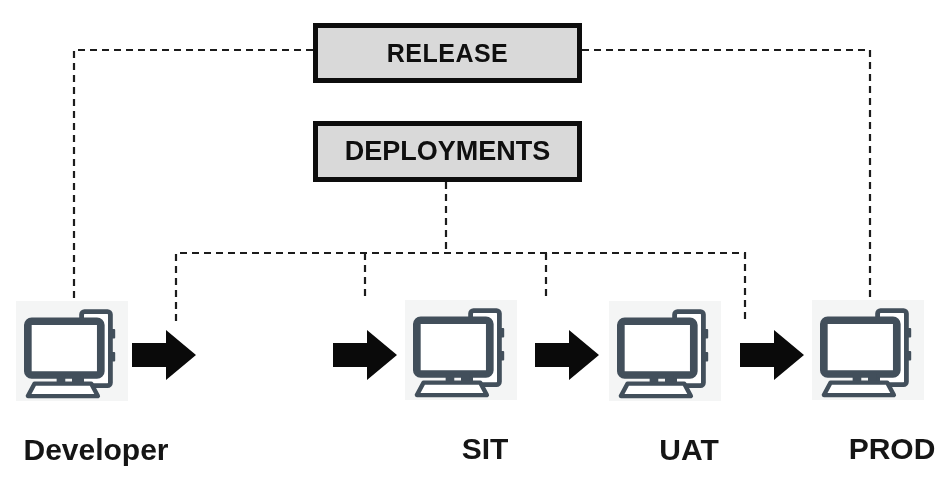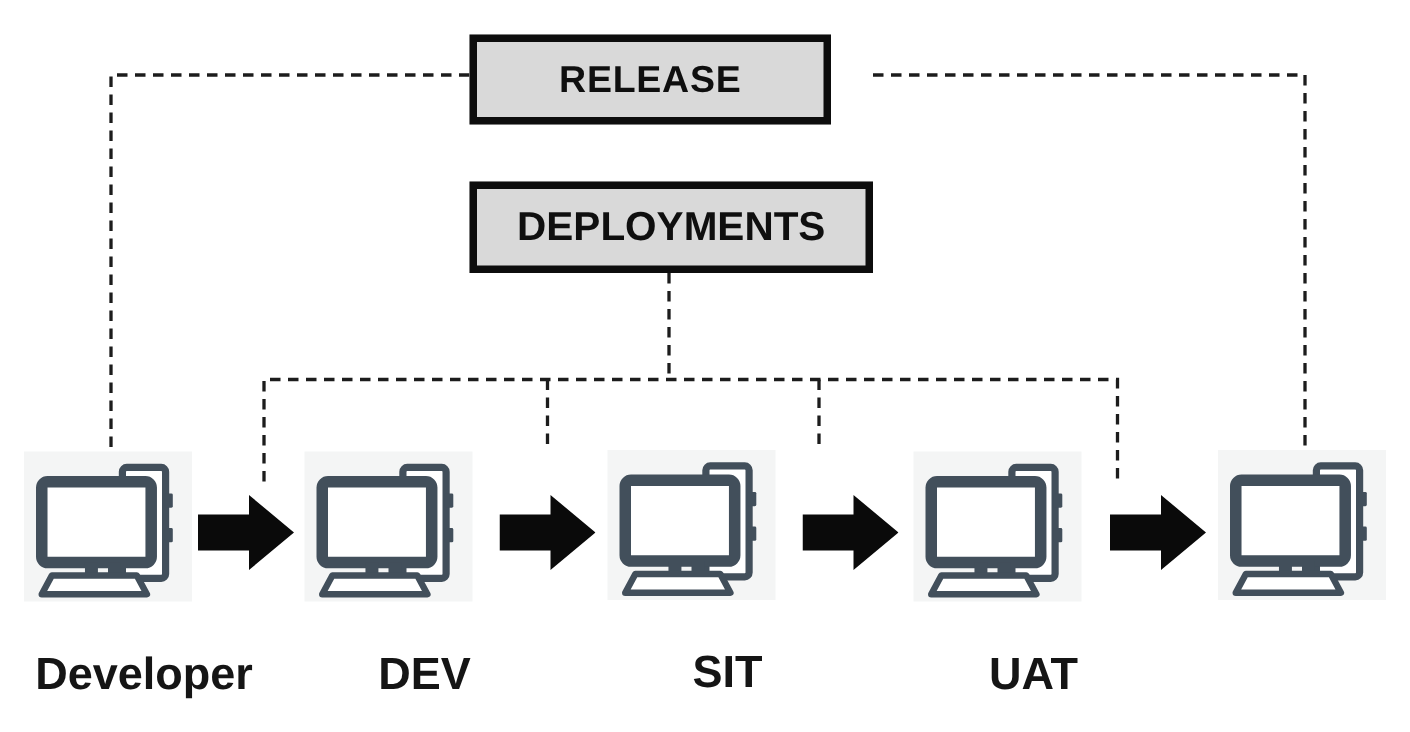--- a/index.html
+++ b/index.html
@@ -7,21 +7,21 @@
     position:relative;width:940px;height:488px;background:#ffffff;overflow:hidden;
     font-family:"Liberation Sans","DejaVu Sans",sans-serif;
   }
   .connectors{position:absolute;left:0;top:0;width:940px;height:488px;}
   .connectors path{fill:none;stroke:#1c1c1c;stroke-width:2.2;stroke-dasharray:7 5;}
   .box{
     position:absolute;box-sizing:border-box;background:#d9d9d9;border:5px solid #0d0d0d;
     display:flex;align-items:center;justify-content:center;
     font-weight:bold;color:#0f0f0f;
   }
-  .box.release{left:313px;top:23px;width:241px;height:60px;font-size:25px;letter-spacing:.5px;}
+  .box.release{left:313px;top:23px;width:269px;height:60px;font-size:25px;letter-spacing:.5px;}
   .box.deployments{left:313px;top:121px;width:269px;height:61px;font-size:27px;letter-spacing:0;align-items:center;}
   .env-node{position:absolute;width:164px;display:flex;flex-direction:column;align-items:center;}
   .env-node .icon-card{
     width:112px;height:100px;background:#f4f5f5;display:flex;align-items:center;justify-content:center;
   }
   .env-node .icon-card svg{width:108px;height:96px;display:block;}
   .env-label{
     margin-top:32px;font-size:30px;font-weight:bold;color:#151515;text-align:center;white-space:nowrap;margin-left:48px;
   }
   .flow-arrow{position:absolute;width:64px;height:50px;top:330px;}
@@ -57,34 +57,20 @@
         <rect x="95" y="51" width="6" height="10" rx="1" fill="#424f5b"></rect>
         <rect x="10" y="19" width="76" height="56" rx="4" fill="#fff" stroke="#424f5b" stroke-width="8"></rect>
         <rect x="40" y="75" width="9" height="9" fill="#424f5b"></rect>
         <rect x="56" y="75" width="9" height="9" fill="#424f5b"></rect>
         <path d="M17 84 L76 84 L83 97 L10 97 Z" fill="#fff" stroke="#424f5b" stroke-width="4.5" stroke-linejoin="round"></path>
       </svg>
     </div>
     <div class="env-label">Developer</div>
   </div>
 
-  <div class="env-node" style="left:177px;top:301px;">
-    <div class="icon-card">
-      <svg viewBox="0 0 112 100">
-        <rect x="66" y="9" width="30" height="77" rx="3" fill="#fff" stroke="#424f5b" stroke-width="5"></rect>
-        <rect x="95" y="27" width="6" height="10" rx="1" fill="#424f5b"></rect>
-        <rect x="95" y="51" width="6" height="10" rx="1" fill="#424f5b"></rect>
-        <rect x="10" y="19" width="76" height="56" rx="4" fill="#fff" stroke="#424f5b" stroke-width="8"></rect>
-        <rect x="40" y="75" width="9" height="9" fill="#424f5b"></rect>
-        <rect x="56" y="75" width="9" height="9" fill="#424f5b"></rect>
-        <path d="M17 84 L76 84 L83 97 L10 97 Z" fill="#fff" stroke="#424f5b" stroke-width="4.5" stroke-linejoin="round"></path>
-      </svg>
-    </div>
-    <div class="env-label">DEV</div>
-  </div>
 
   <div class="env-node" style="left:379px;top:300px;">
     <div class="icon-card">
       <svg viewBox="0 0 112 100">
         <rect x="66" y="9" width="30" height="77" rx="3" fill="#fff" stroke="#424f5b" stroke-width="5"></rect>
         <rect x="95" y="27" width="6" height="10" rx="1" fill="#424f5b"></rect>
         <rect x="95" y="51" width="6" height="10" rx="1" fill="#424f5b"></rect>
         <rect x="10" y="19" width="76" height="56" rx="4" fill="#fff" stroke="#424f5b" stroke-width="8"></rect>
         <rect x="40" y="75" width="9" height="9" fill="#424f5b"></rect>
         <rect x="56" y="75" width="9" height="9" fill="#424f5b"></rect>
@@ -114,20 +100,21 @@
       <svg viewBox="0 0 112 100">
         <rect x="66" y="9" width="30" height="77" rx="3" fill="#fff" stroke="#424f5b" stroke-width="5"></rect>
         <rect x="95" y="27" width="6" height="10" rx="1" fill="#424f5b"></rect>
         <rect x="95" y="51" width="6" height="10" rx="1" fill="#424f5b"></rect>
         <rect x="10" y="19" width="76" height="56" rx="4" fill="#fff" stroke="#424f5b" stroke-width="8"></rect>
         <rect x="40" y="75" width="9" height="9" fill="#424f5b"></rect>
         <rect x="56" y="75" width="9" height="9" fill="#424f5b"></rect>
         <path d="M17 84 L76 84 L83 97 L10 97 Z" fill="#fff" stroke="#424f5b" stroke-width="4.5" stroke-linejoin="round"></path>
       </svg>
     </div>
+    <div class="env-label">PROD</div>
   </div>
 
   <div class="flow-arrow" style="left:132px;">
     <svg viewBox="0 0 64 50">
         <polygon points="0,13 34,13 34,0 64,25 34,50 34,37 0,37" fill="#0a0a0a"></polygon>
       </svg>
   </div>
   <div class="flow-arrow" style="left:333px;">
     <svg viewBox="0 0 64 50">
         <polygon points="0,13 34,13 34,0 64,25 34,50 34,37 0,37" fill="#0a0a0a"></polygon>

